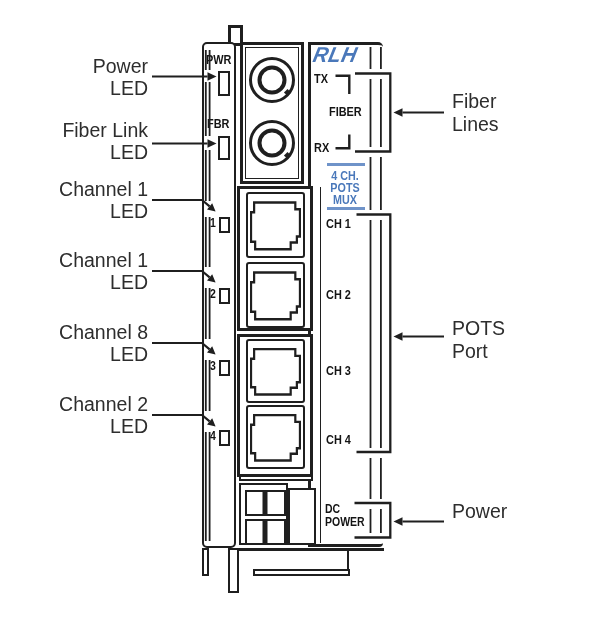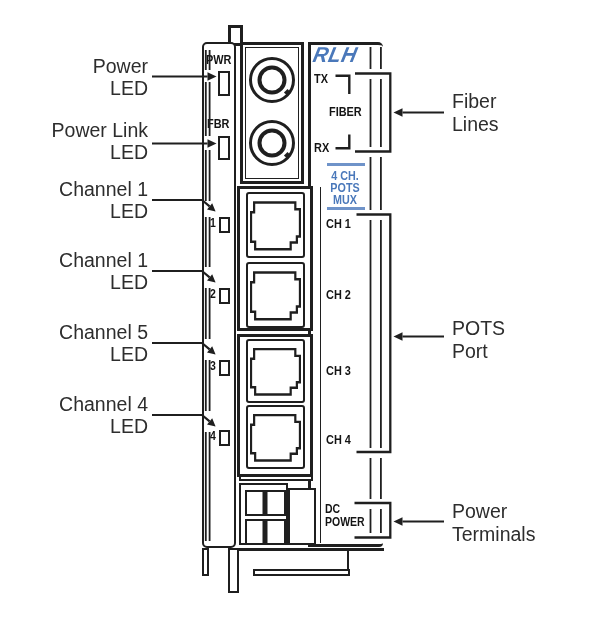--- a/index.html
+++ b/index.html
@@ -126,51 +126,50 @@
   <div class="ptx" style="left:325.5px;top:432px;">CH 4</div>
 
   <div class="ptx" style="left:325px;top:502px;font-size:12.5px;">DC</div>
   <div class="ptx" style="left:325px;top:515px;font-size:12.5px;">POWER</div>
 
   <div class="llab" style="top:55px;">
     <div>Power</div>
     <div>LED</div>
   </div>
   <div class="llab" style="top:119px;">
-    <div>Power Link</div>
+    <div>Fiber Link</div>
     <div>LED</div>
   </div>
   <div class="llab" style="top:178px;">
     <div>Channel 1</div>
     <div>LED</div>
   </div>
   <div class="llab" style="top:249px;">
     <div>Channel 1</div>
     <div>LED</div>
   </div>
   <div class="llab" style="top:321px;">
-    <div>Channel 5</div>
+    <div>Channel 8</div>
     <div>LED</div>
   </div>
   <div class="llab" style="top:393px;">
-    <div>Channel 4</div>
+    <div>Channel 2</div>
     <div>LED</div>
   </div>
 
   <div class="rlab" style="top:90px;">
     <div>Fiber</div>
     <div>Lines</div>
   </div>
   <div class="rlab" style="top:317px;">
     <div>POTS</div>
     <div>Port</div>
   </div>
   <div class="rlab" style="top:500px;">
     <div>Power</div>
-    <div>Terminals</div>
   </div>
 
   <svg id="overlay" width="600" height="617" viewBox="0 0 600 617">
     <g stroke="#1f1f1f" stroke-width="2.2" fill="none" stroke-linecap="butt" stroke-linejoin="miter">
       <path d="M152 76.5 H207.5"></path>
       <path d="M152 143.5 H207.5"></path>
       <path d="M152 200 H202 L209.6 206.4"></path>
       <path d="M152 271 H202 L209.6 277.4"></path>
       <path d="M152 343 H202 L209.6 349.4"></path>
       <path d="M152 415 H202 L209.6 421.4"></path>

